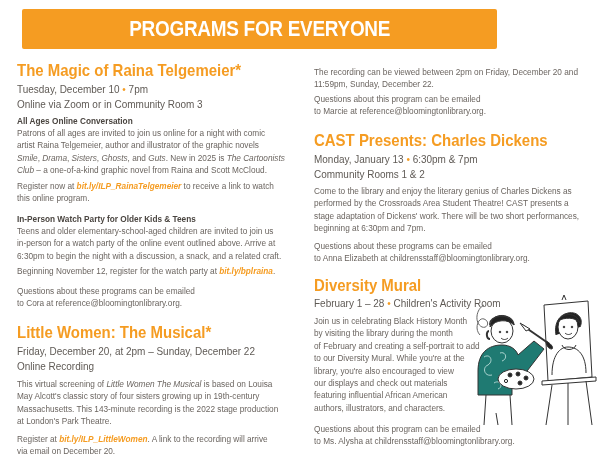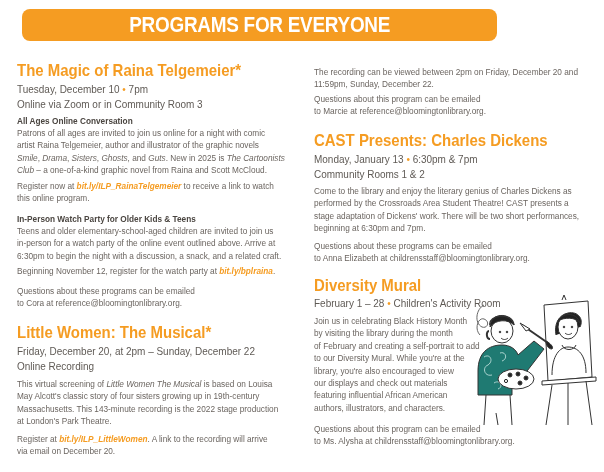--- a/index.html
+++ b/index.html
@@ -1,21 +1,21 @@
 <!DOCTYPE html>
 <html><head>
   <meta charset="utf-8">
   <style>
     * { margin: 0; padding: 0; box-sizing: border-box; }
     html, body { width: 604px; height: 472px; background: #ffffff; overflow: hidden; }
     body { position: relative; font-family: "Liberation Sans", sans-serif; color: #6b6560; }
 
     .banner {
-      position: absolute; left: 22px; top: 9px; width: 475px; height: 32px;
-      background: #f59c22; border-radius: 8px;
+      position: absolute; left: 22px; top: 9px; width: 475px; height: 40px;
+      background: #f59c22; border-radius: 2px;
       display: flex; align-items: center; justify-content: center;
     }
     .banner-title {
       color: #ffffff; font-family: "Liberation Sans", sans-serif; font-weight: bold;
       font-size: 22px; letter-spacing: -0.3px; transform: scaleX(0.86); white-space: nowrap;
     }
 
     .col { position: absolute; top: 0; }
     .col-left { left: 17px; width: 285px; }
     .col-right { left: 314px; width: 285px; }

